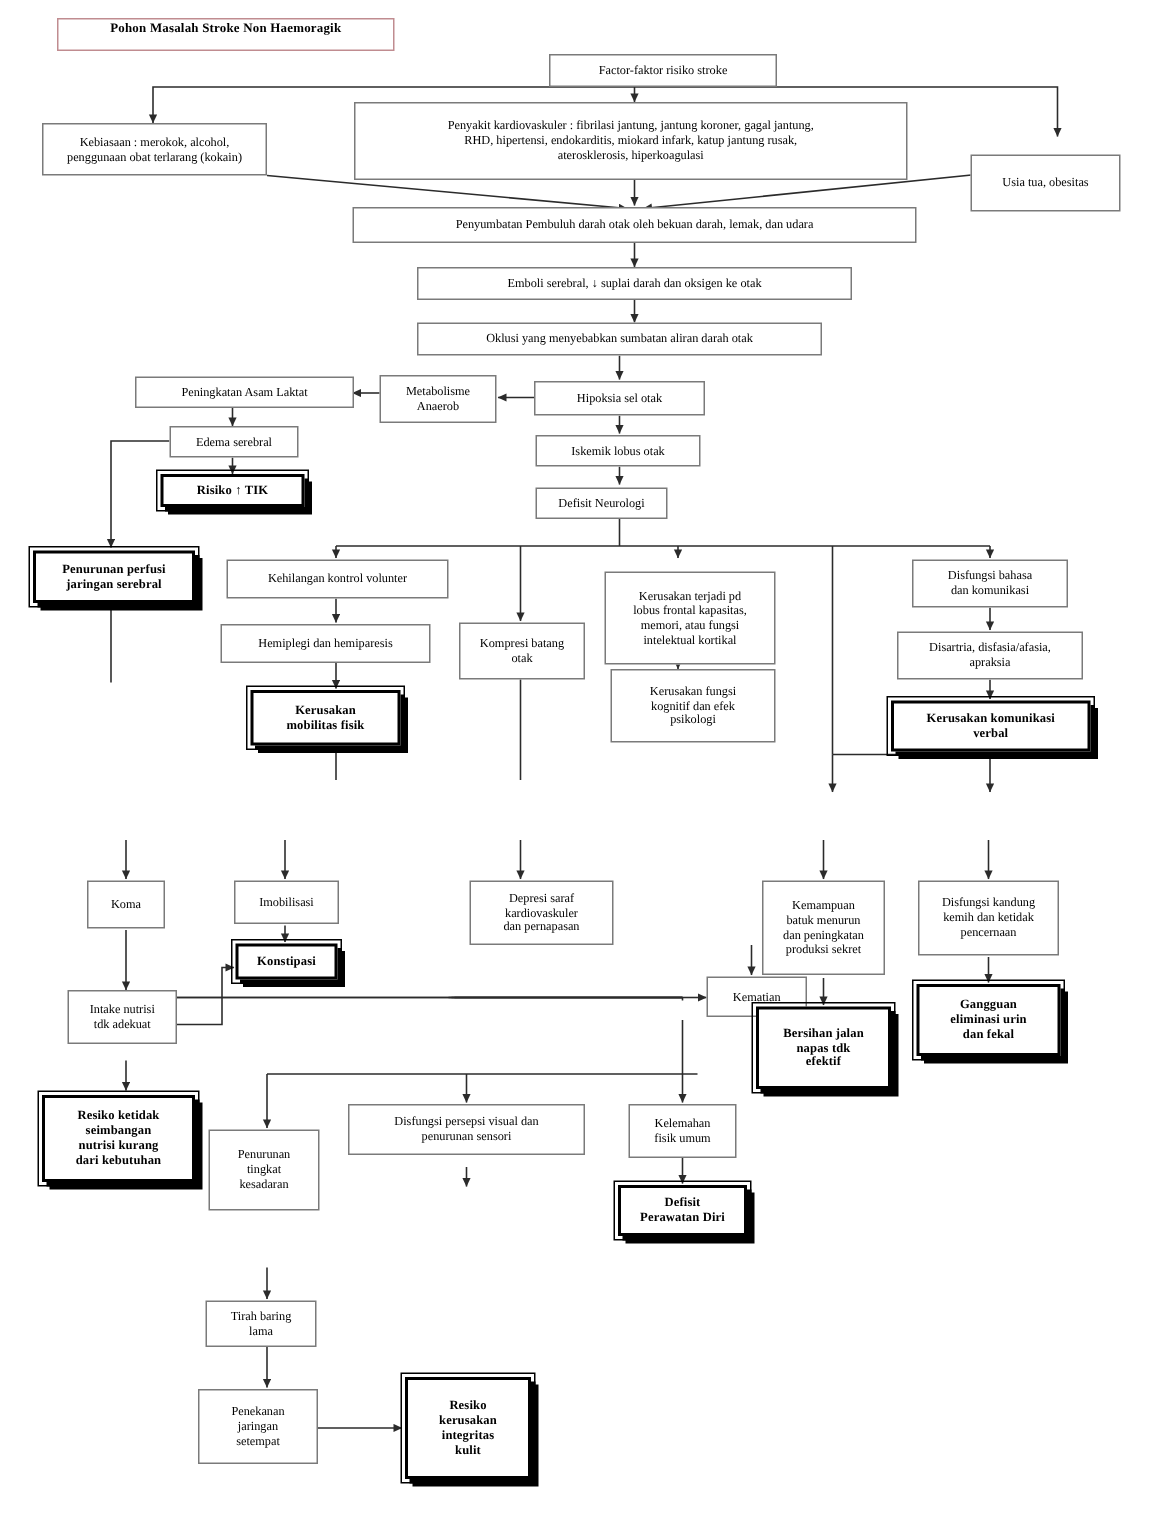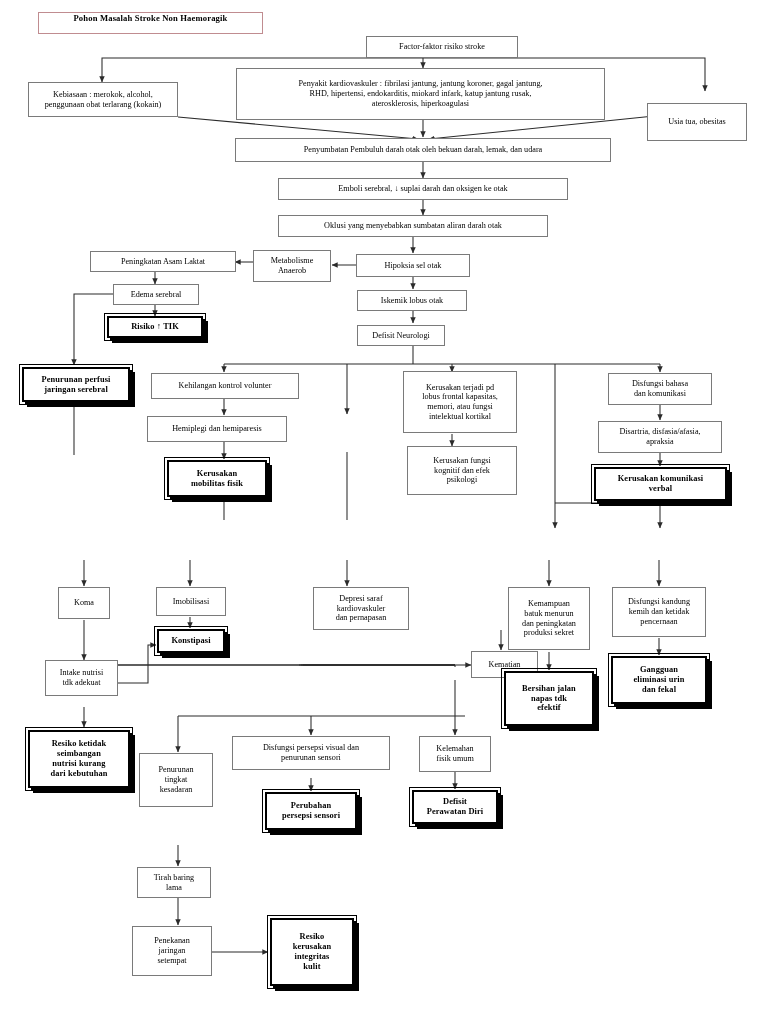--- a/index.html
+++ b/index.html
@@ -262,22 +262,26 @@
 
   <div class="node plain" style="left:147px; top:416px; width:140px; height:26px;">
     <span>Hemiplegi dan hemiparesis</span>
   </div>
 
   <div class="node diag" style="left:167px; top:460px; width:100px; height:37px;">
     <span>Kerusakan
 mobilitas fisik</span>
   </div>
 
-
-  <div class="node plain" style="left:403px; top:371px; width:114px; height:62px;text-align:center;">
+  <div class="node plain" style="left:306px; top:415px; width:84px; height:38px;">
+    <span>Kompresi batang
+otak</span>
+  </div>
+
+  <div class="node plain" style="left:403px; top:381px; width:114px; height:62px;text-align:center;">
     <span>Kerusakan terjadi pd
 lobus frontal kapasitas,
 memori, atau fungsi
 intelektual kortikal</span>
   </div>
 
   <div class="node plain" style="left:407px; top:446px; width:110px; height:49px;">
     <span>Kerusakan fungsi
 kognitif dan efek
 psikologi</span>
@@ -355,24 +359,20 @@
     <span>Gangguan
 eliminasi urin
 dan fekal</span>
   </div>
 
   <div class="node plain" style="left:232px; top:736px; width:158px; height:34px;">
     <span>Disfungsi persepsi visual dan
 penurunan sensori</span>
   </div>
 
-  <div class="node diag" style="left:265px; top:792px; width:92px; height:38px;">
-    <span>Perubahan
-persepsi sensori</span>
-  </div>
 
   <div class="node plain" style="left:419px; top:736px; width:72px; height:36px;">
     <span>Kelemahan
 fisik umum</span>
   </div>
 
   <div class="node diag" style="left:412px; top:790px; width:86px; height:34px;">
     <span>Defisit
 Perawatan Diri</span>
   </div>

